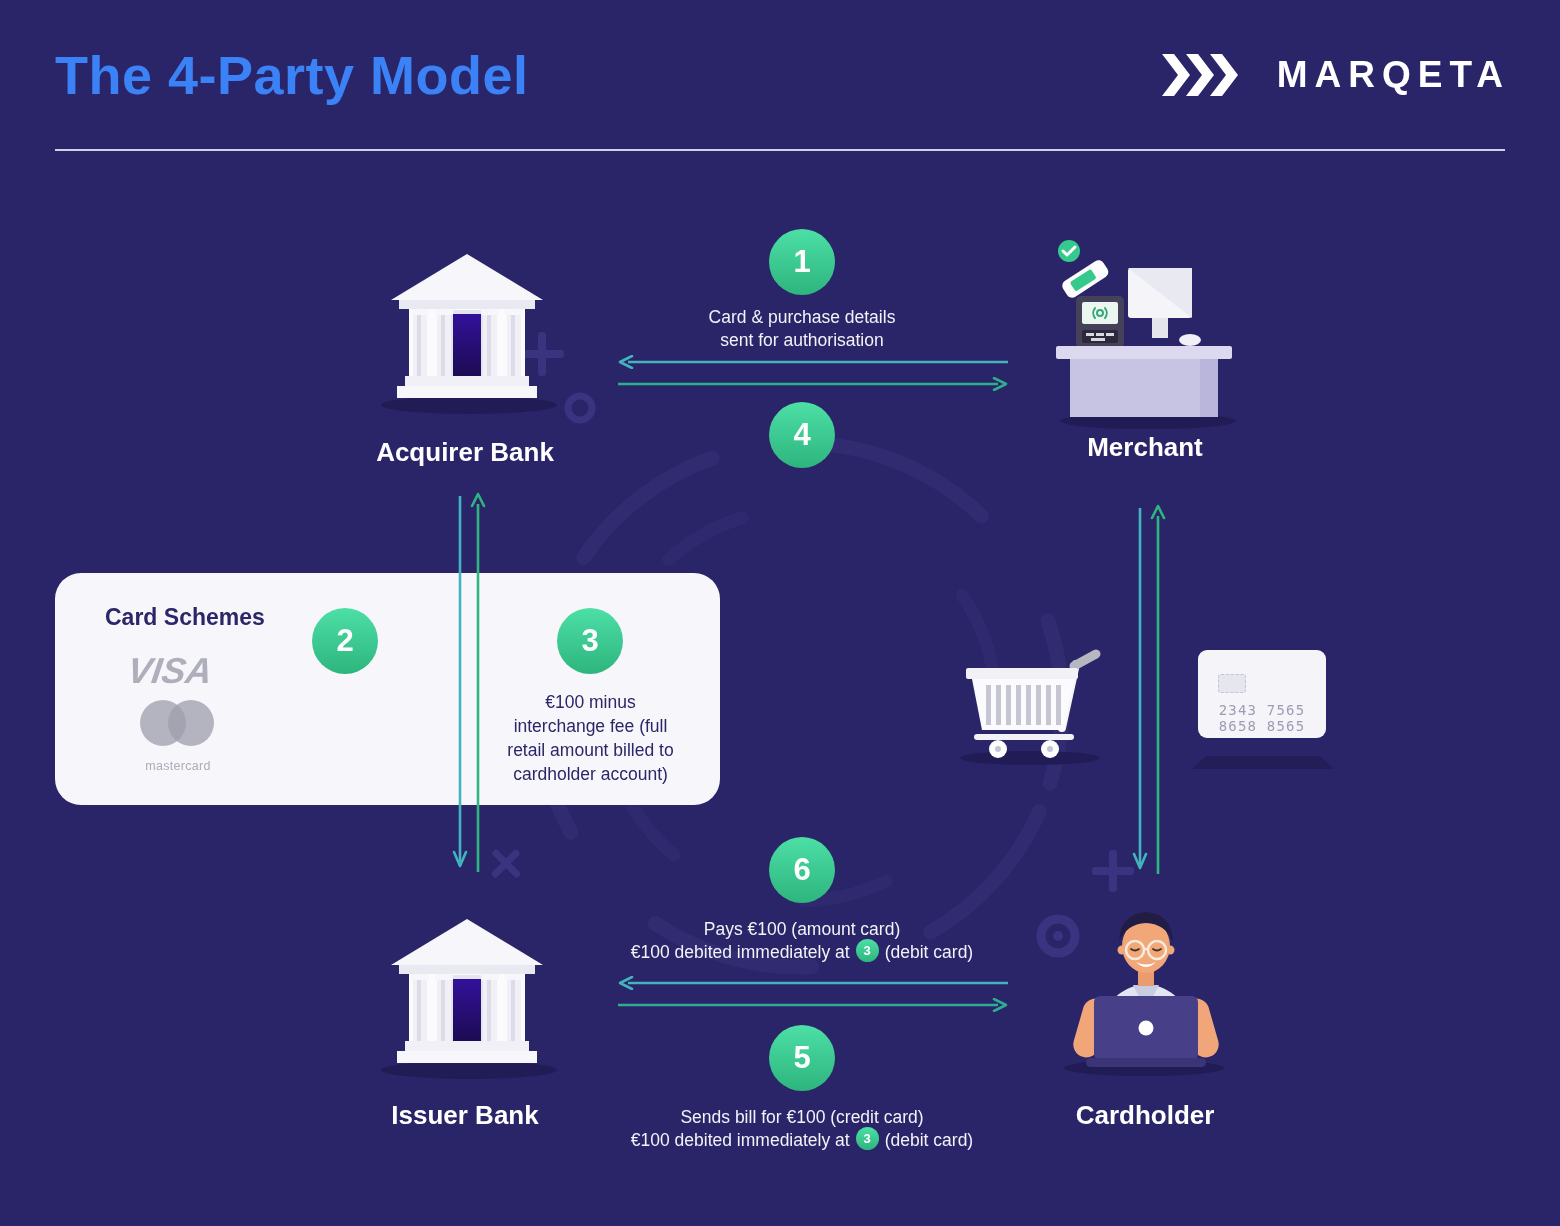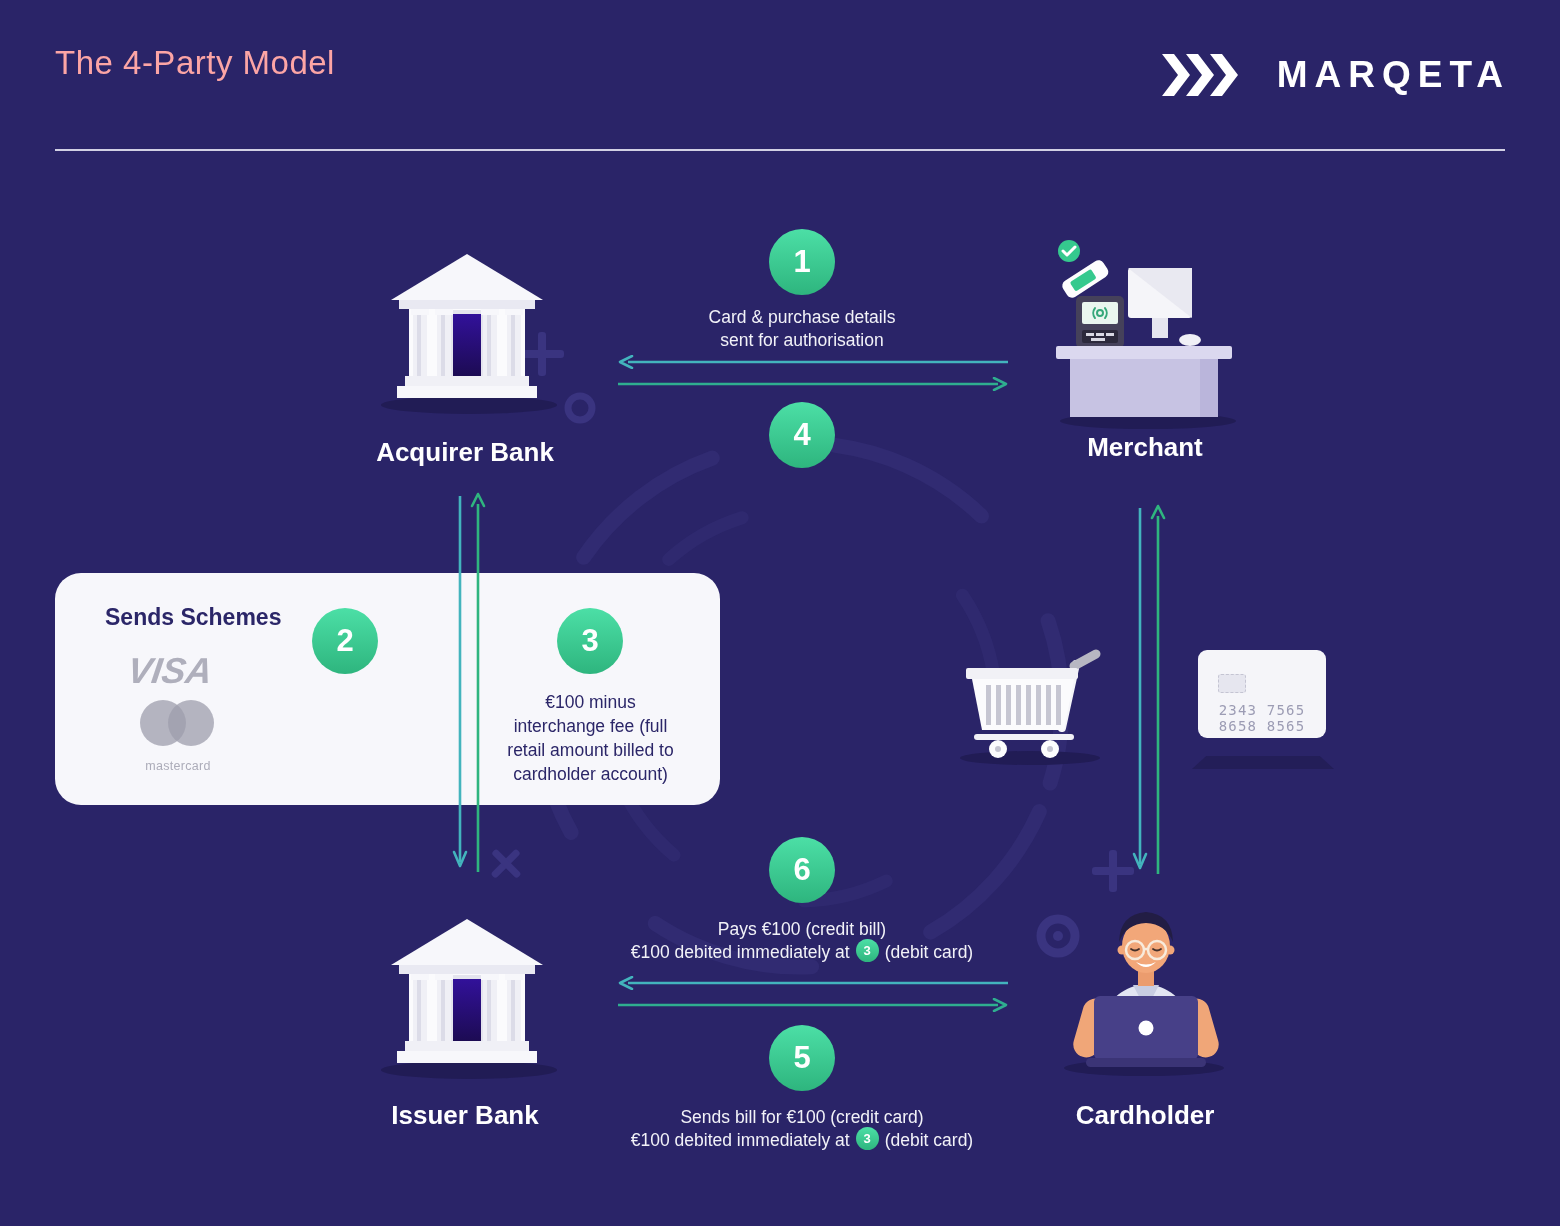--- a/index.html
+++ b/index.html
@@ -1,20 +1,20 @@
 <!DOCTYPE html>
 <html><head>
 <meta charset="utf-8">
 <style>
   html,body{margin:0;padding:0;background:#1c1847;}
   .canvas{position:relative;width:1560px;height:1226px;background:#2A2468;overflow:hidden;
           font-family:"Liberation Sans",sans-serif;}
   
-  .page-title{position:absolute;left:55px;top:44px;font-size:33px;font-weight:normal;
-              color:#fca5a5;letter-spacing:.5px;}
+  .page-title{position:absolute;left:55px;top:44px;font-size:54px;font-weight:bold;
+              color:#3b82f6;letter-spacing:.5px;}
   .brand{position:absolute;right:50px;top:52px;display:flex;align-items:center;gap:37px;}
   .brand-word{color:#fff;font-size:37px;font-weight:bold;letter-spacing:7px;}
   .header-rule{position:absolute;left:55px;right:55px;top:149px;height:2px;
                background:rgba(238,238,250,.85);}
   
   .num-circle{position:absolute;width:66px;height:66px;border-radius:50%;
               background:linear-gradient(180deg,#4CDFA6 0%,#2EB57E 100%);
               color:#fff;display:flex;align-items:center;justify-content:center;
               font-size:31px;font-weight:bold;z-index:4;}
   .badge{display:inline-flex;width:23px;height:23px;border-radius:50%;
@@ -189,21 +189,21 @@
   </svg>
 
   <svg class="arrow" style="left:1130px;top:502px;" width="40" height="378">
     <line x1="10" y1="6" x2="10" y2="362" stroke="#43B4BD" stroke-width="2.6"></line>
     <path d="M4 352 L10 366 L16 352" fill="none" stroke="#43B4BD" stroke-width="2.6" stroke-linecap="round" stroke-linejoin="round"></path>
     <line x1="28" y1="14" x2="28" y2="372" stroke="#2FB57F" stroke-width="2.6"></line>
     <path d="M22 16 L28 4 L34 16" fill="none" stroke="#2FB57F" stroke-width="2.6" stroke-linecap="round" stroke-linejoin="round"></path>
   </svg>
 
   <div class="panel"></div>
-  <div class="panel-title">Sends Schemes</div>
+  <div class="panel-title">Card Schemes</div>
   <div class="visa">VISA</div>
   <div class="mc">
     <div class="mc-circle mc-c1"></div>
     <div class="mc-circle mc-c2"></div>
     <div class="mc-label">mastercard</div>
   </div>
 
   <div class="num-circle" style="left:312px;top:608px;">
     <span>2</span>
   </div>
@@ -242,21 +242,21 @@
   <div class="cc-shadow"></div>
   <div class="credit-card">
     <div class="cc-chip"></div>
     <div class="cc-number">2343 7565 8658 8565</div>
   </div>
 
   <div class="num-circle" style="left:769px;top:837px;">
     <span>6</span>
   </div>
   <div class="flow-text" style="left:592px;top:918px;width:420px;">
-    <div>Pays €100 (credit bill)</div>
+    <div>Pays €100 (amount card)</div>
     <div class="inline-line">
       <span>€100 debited immediately at</span>
       <span class="badge">3</span>
       <span>(debit card)</span>
     </div>
   </div>
   <svg class="arrow" style="left:616px;top:976px;" width="394" height="14">
     <line x1="12" y1="7" x2="392" y2="7" stroke="#43B4BD" stroke-width="2.6"></line>
     <path d="M16 1 L4 7 L16 13" fill="none" stroke="#43B4BD" stroke-width="2.6" stroke-linecap="round" stroke-linejoin="round"></path>
   </svg>

